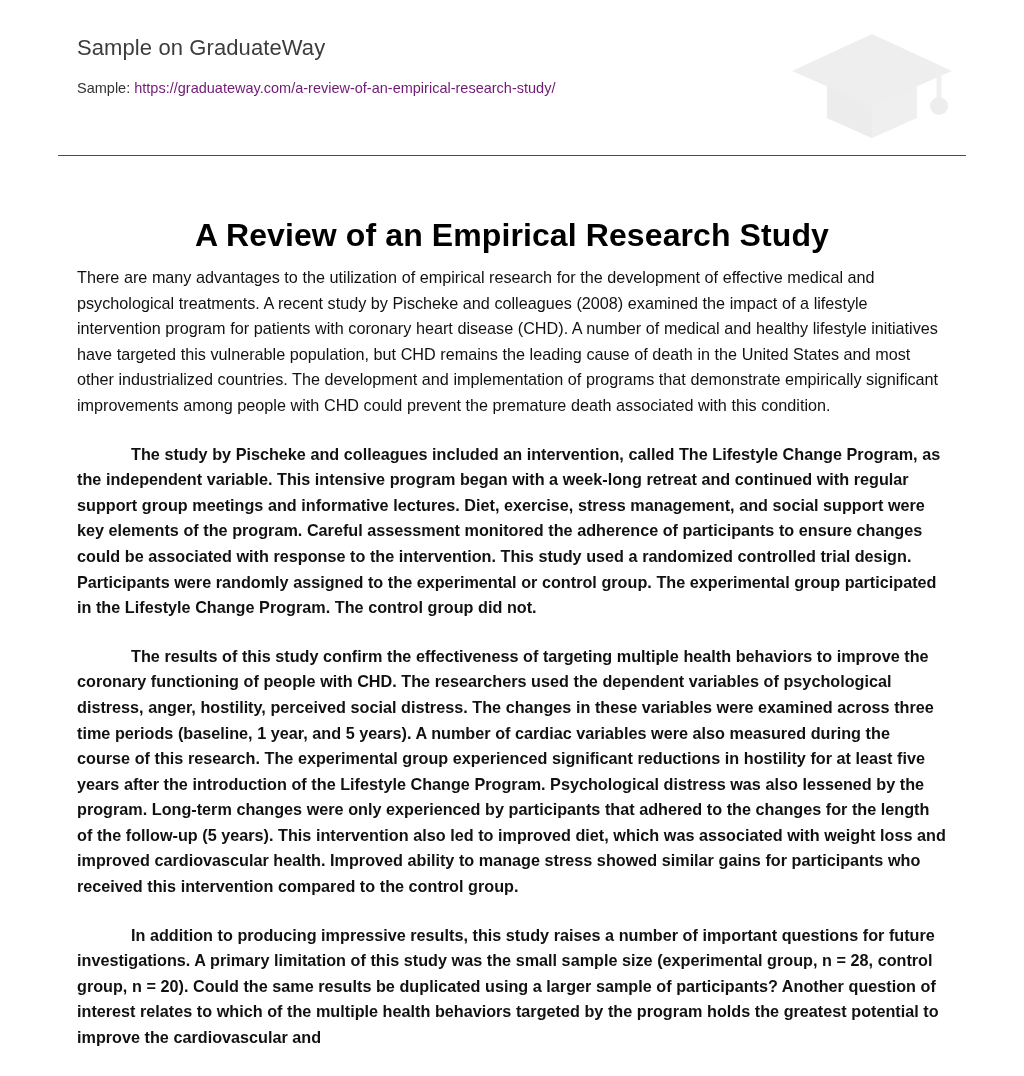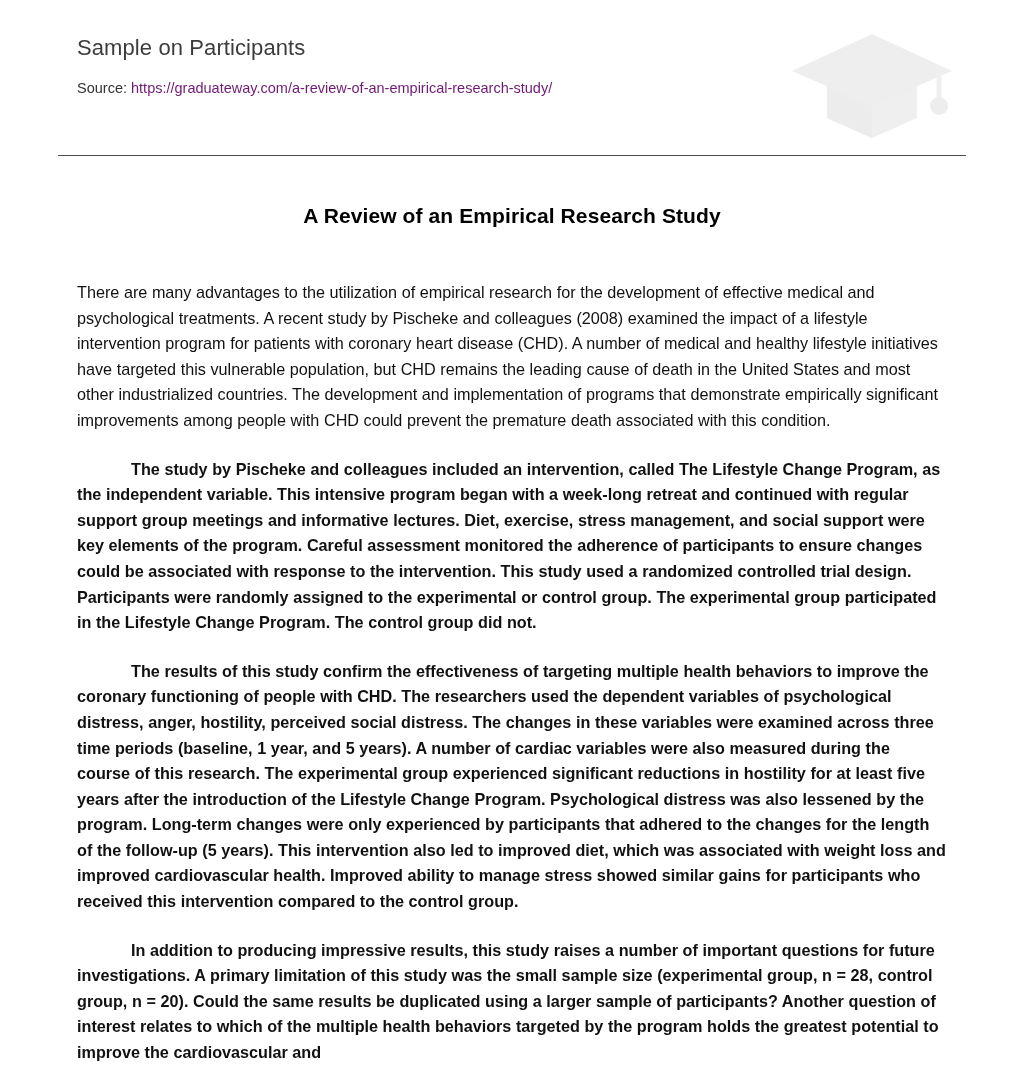--- a/index.html
+++ b/index.html
@@ -74,35 +74,35 @@
     top: 155px;
     width: 908px;
     height: 0;
     border-top: 1.6px solid #4b4b4b;
   }
 
   
   .doc-title {
     position: absolute;
     left: 0;
-    top: 199px;
+    top: 218px;
     width: 1024px;
     text-align: center;
-    font-size: 21px;
+    font-size: 32px;
     line-height: 34px;
     font-weight: bold;
     color: #000000;
     letter-spacing: 0.1px;
   }
 
   
   .body-copy {
     position: absolute;
     left: 77px;
-    top: 280px;
+    top: 265px;
     width: 869px;
   }
 
   .para {
     margin: 0 0 23px 0;
     font-size: 16.2px;
     line-height: 25.6px;
     color: #111111;
     text-align: left;
     word-spacing: 0.1px;
@@ -115,24 +115,24 @@
     margin-bottom: 0;
   }
 </style>
 </head>
 <body>
 
 <div class="page">
 
   <div class="header">
 
-    <div class="brand-line">Sample on Participants</div>
+    <div class="brand-line">Sample on GraduateWay</div>
 
     <div class="source-line">
-      <span class="source-label">Source:</span>
+      <span class="source-label">Sample:</span>
       <span class="source-url">https://graduateway.com/a-review-of-an-empirical-research-study/</span>
     </div>
 
     <div class="logo">
       <svg width="172" height="112" viewBox="0 0 172 112" xmlns="http://www.w3.org/2000/svg">
 
         <path d="M41 49 L41 92 L86 112 L131 92 L131 49 L86 66 Z" fill="#efefef"></path>
         <path d="M41 49 L41 92 L86 112 L86 66 Z" fill="#ececec"></path>
 
         <path d="M86 8 L166 45 L86 80 L6 45 Z" fill="#eeeeee"></path>

